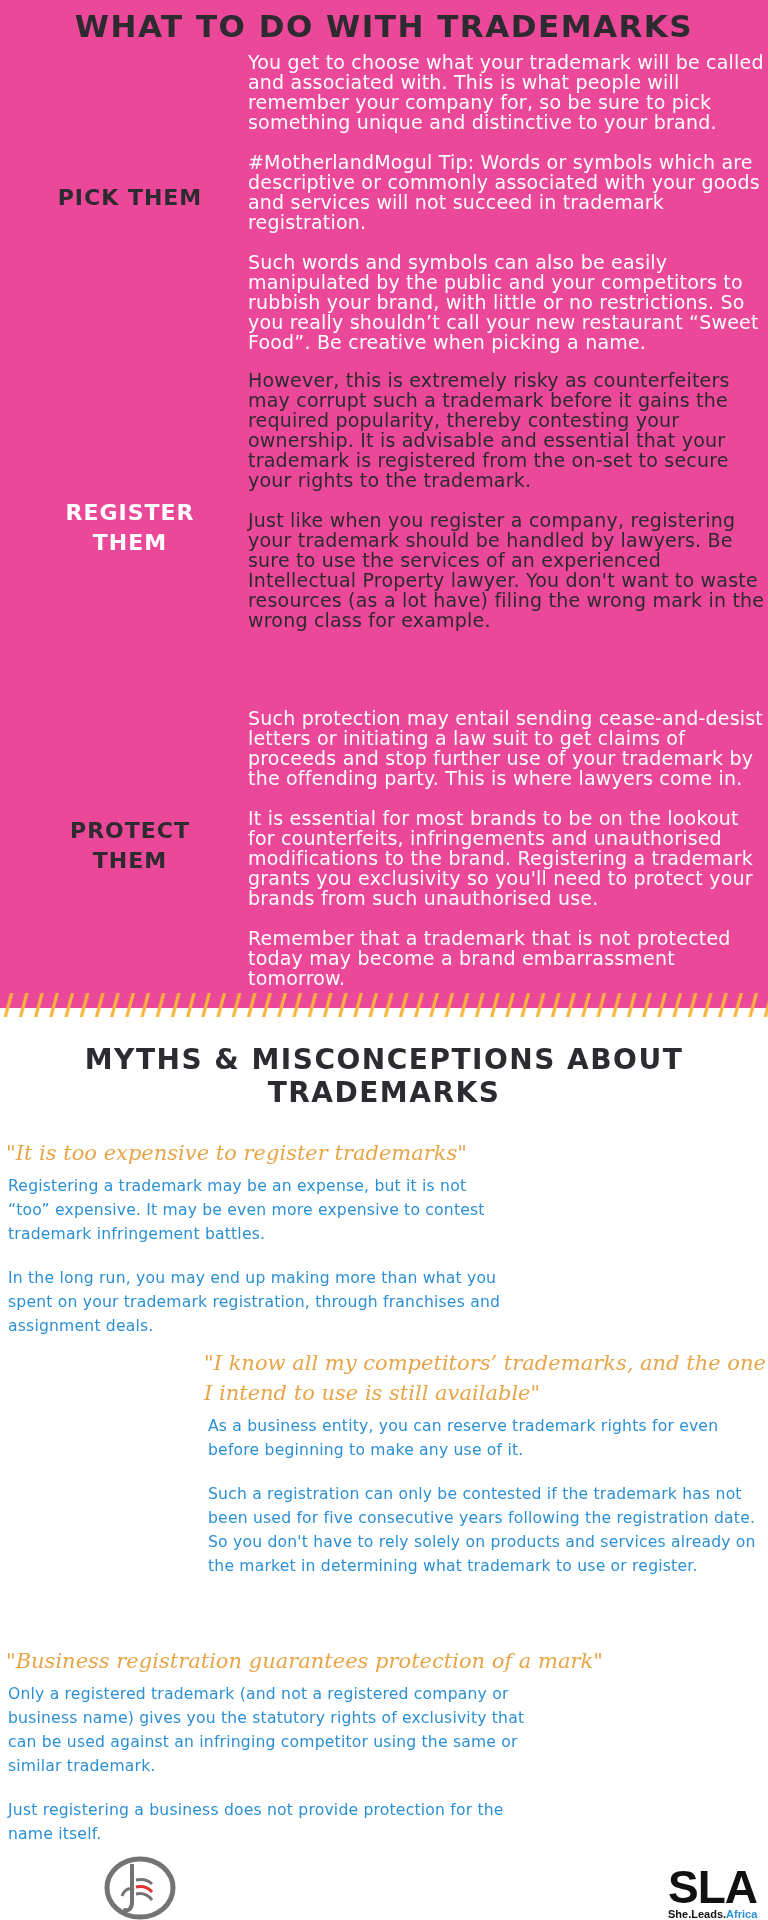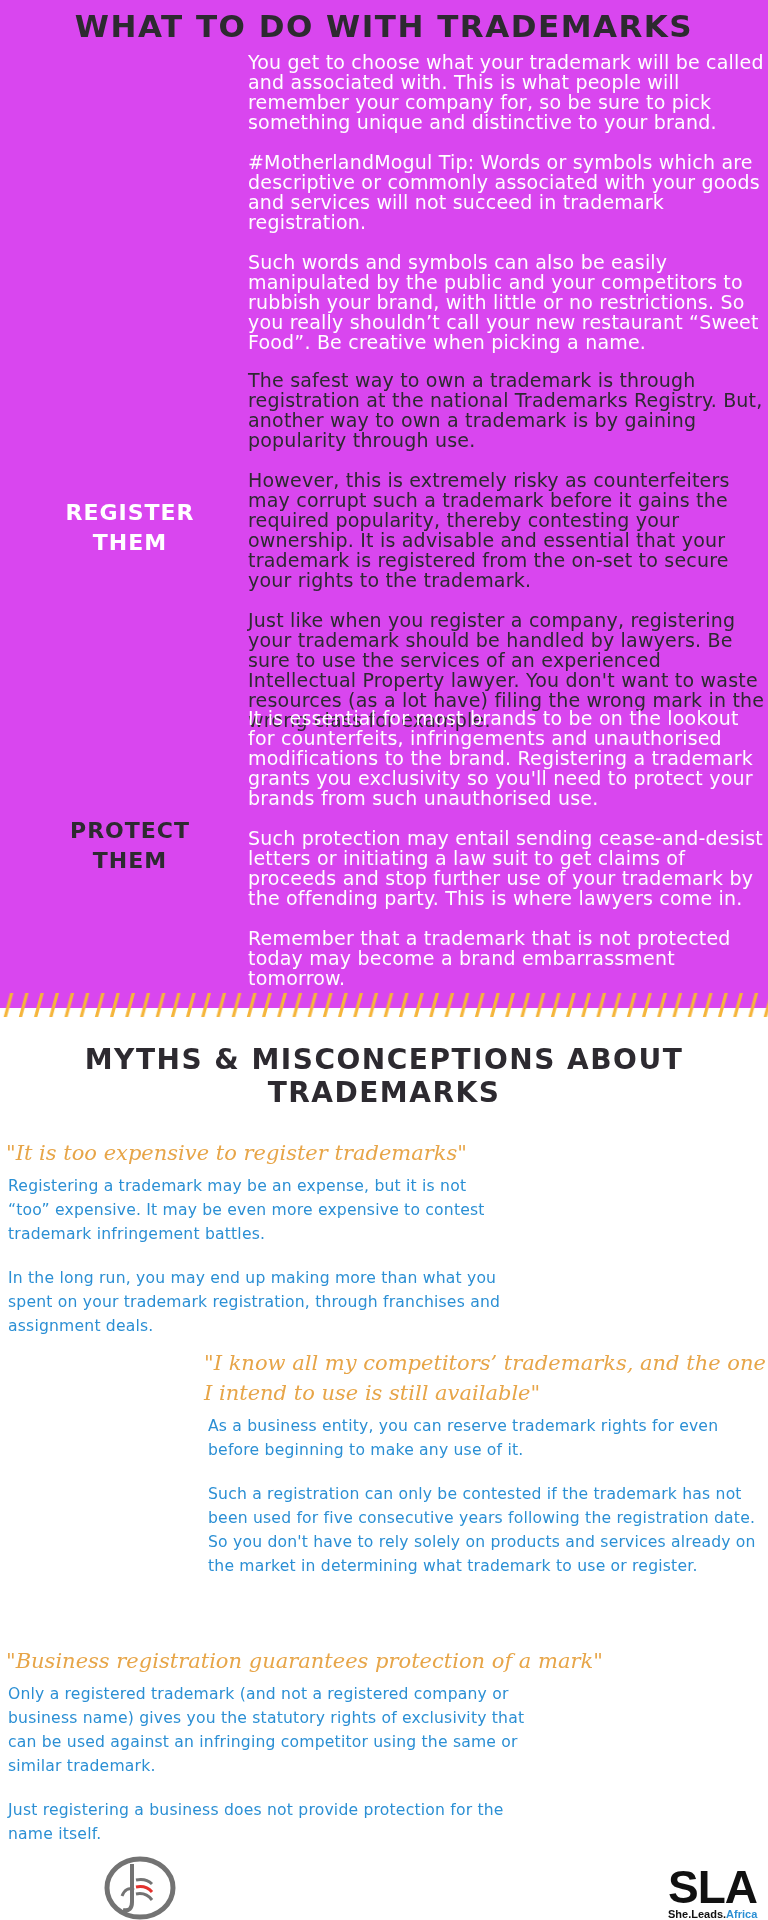--- a/index.html
+++ b/index.html
@@ -1,21 +1,21 @@
 <!DOCTYPE html>
 <html><head>
   <meta charset="utf-8">
   <style>
     * { margin: 0; padding: 0; box-sizing: border-box; }
     html, body { width: 768px; height: 1920px; background: #ffffff; overflow: hidden; }
     body { font-family: "DejaVu Sans", sans-serif; position: relative; }
 
     .top-panel {
       position: absolute; left: 0; top: 0; width: 768px; height: 1008px;
-      background: #d946ef;
+      background: #ec4899;
     }
     .main-title {
       position: absolute; left: 0; top: 8px; width: 768px; text-align: center;
       font-family: "DejaVu Sans", sans-serif; font-weight: bold;
       font-size: 31px; letter-spacing: 1.5px; color: #2d2a30;
     }
     .row-label {
       position: absolute; left: 30px; width: 200px; text-align: center;
       font-weight: bold; font-size: 22px; letter-spacing: 1px; line-height: 30px;
     }
@@ -70,43 +70,43 @@
       color: #111; white-space: nowrap;
     }
     .sla-small .africa { color: #2b8fd4; }
   </style>
 </head>
 <body>
 
 <div class="top-panel">
   <div class="main-title">WHAT TO DO WITH TRADEMARKS</div>
 
+  <div class="row-label dark" style="top:183px;">PICK THEM</div>
   <div class="row-body light" style="top:52px;">
     <p>You get to choose what your trademark will be called and associated with. This is what people will remember your company for, so be sure to pick something unique and distinctive to your brand.</p>
     <p>#MotherlandMogul Tip: Words or symbols which are descriptive or commonly associated with your goods and services will not succeed in trademark registration.</p>
     <p>Such words and symbols can also be easily manipulated by the public and your competitors to rubbish your brand, with little or no restrictions. So you really shouldn’t call your new restaurant “Sweet Food”. Be creative when picking a name.</p>
   </div>
 
   <div class="row-label light" style="top:498px;">
     <div>REGISTER</div>
     <div>THEM</div>
   </div>
   <div class="row-body dark" style="top:370px;">
-    <p>The safest way to own a trademark is through registration at the national Trademarks Registry. But, another way to own a trademark is by gaining popularity through use.</p>
     <p>However, this is extremely risky as counterfeiters may corrupt such a trademark before it gains the required popularity, thereby contesting your ownership. It is advisable and essential that your trademark is registered from the on-set to secure your rights to the trademark.</p>
     <p>Just like when you register a company, registering your trademark should be handled by lawyers. Be sure to use the services of an experienced Intellectual Property lawyer. You don't want to waste resources (as a lot have) filing the wrong mark in the wrong class for example.</p>
   </div>
 
   <div class="row-label dark" style="top:816px;">
     <div>PROTECT</div>
     <div>THEM</div>
   </div>
   <div class="row-body light" style="top:708px;">
+    <p>Such protection may entail sending cease-and-desist letters or initiating a law suit to get claims of proceeds and stop further use of your trademark by the offending party. This is where lawyers come in.</p>
     <p>It is essential for most brands to be on the lookout for counterfeits, infringements and unauthorised modifications to the brand. Registering a trademark grants you exclusivity so you'll need to protect your brands from such unauthorised use.</p>
-    <p>Such protection may entail sending cease-and-desist letters or initiating a law suit to get claims of proceeds and stop further use of your trademark by the offending party. This is where lawyers come in.</p>
     <p>Remember that a trademark that is not protected today may become a brand embarrassment tomorrow.</p>
   </div>
 </div>
 
 <div class="stripe-band">
   <svg width="768" height="24" viewBox="0 0 768 24" xmlns="http://www.w3.org/2000/svg">
     <defs>
       <pattern id="stripes" x="0" y="0" width="15.2" height="24" patternUnits="userSpaceOnUse">
         <line x1="12" y1="-1" x2="5" y2="25" stroke="#f5b53b" stroke-width="3.2" stroke-linecap="round"></line>
       </pattern>

